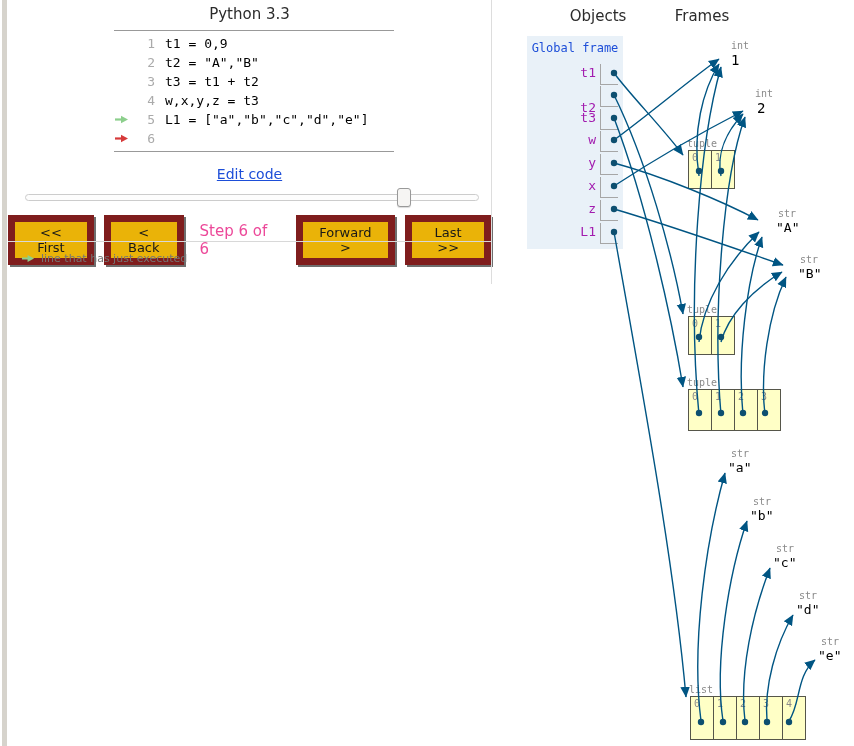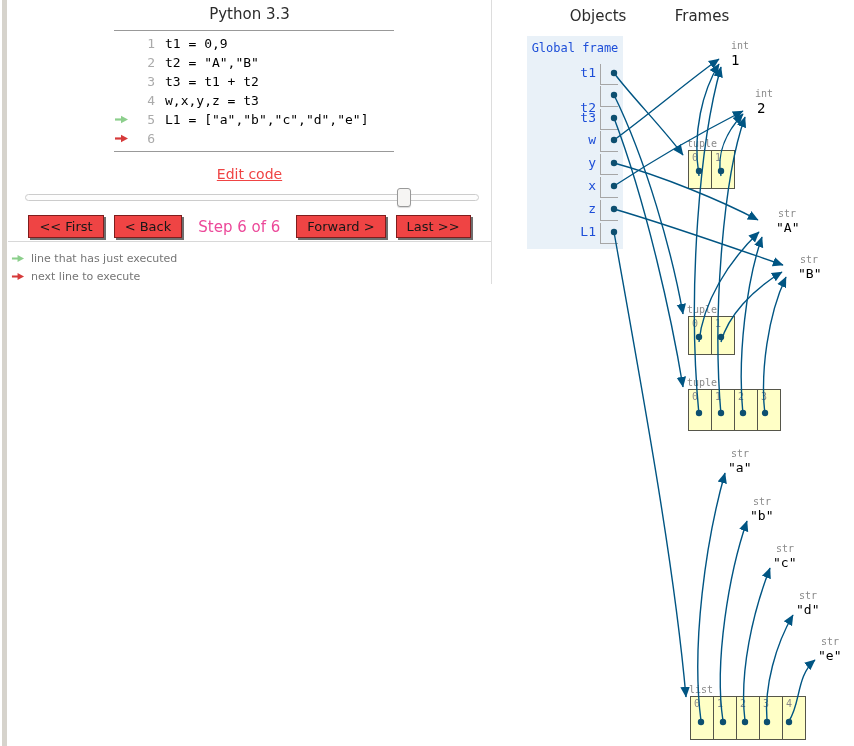--- a/index.html
+++ b/index.html
@@ -11,44 +11,44 @@
   #pane-divider{position:absolute;left:491px;top:0;height:284px;border-left:1px solid #ddd;}
   #py-title{position:absolute;left:0;top:5px;width:100%;text-align:center;
             font-size:15px;color:#2b2b2b;}
   #code-box{position:absolute;left:106px;top:30px;width:280px;
             border-top:1px solid #999;border-bottom:1px solid #999;padding:3px 0;}
   .code-line{display:flex;align-items:center;height:19px;}
   .code-marker{width:19px;display:flex;align-items:center;justify-content:flex-start;}
   .line-num{width:22px;text-align:right;color:#aaa;font-size:13px;}
   .code-text{margin-left:10px;font-size:13px;color:#000;white-space:pre;}
   #edit-code{position:absolute;left:0;top:164px;width:100%;text-align:center;}
-  #edit-code a{color:#ef4444;font-size:14px;text-decoration:underline;cursor:pointer;}
+  #edit-code a{color:#1d4ed8;font-size:14px;text-decoration:underline;cursor:pointer;}
   #slider-track{position:absolute;left:17px;top:194px;width:452px;height:5px;
                 border:1px solid #ccc;border-radius:4px;background:#fdfdfd;}
   #slider-handle{position:absolute;left:371px;top:-7px;width:12px;height:17px;
                  background:#f6f5f3;border:1px solid #999;border-radius:3px;
                  box-shadow:0 1px 1px rgba(0,0,0,.15);}
   #controls{position:absolute;left:0;top:215px;width:100%;display:flex;
             justify-content:center;align-items:center;gap:10px;}
   .nav-btn{font-family:"DejaVu Sans", sans-serif;font-size:13px;color:#181818;
-           background:#ef4444;border:1px solid #7f1d1d;
+           background:#eab308;border:7px solid #7f1d1d;
            box-shadow:2px 2px 0 #6e6e6e;padding:3px 10px;cursor:pointer;}
   #step-label{font-size:15px;color:#ec4899;margin:0 6px;}
   #controls-bottom-line{position:absolute;left:0;top:241px;width:483px;border-top:1px solid #d8d8d8;}
-  #legend{position:absolute;left:3px;top:249px;}
+  #legend{position:absolute;left:13px;top:249px;}
   .legend-row{display:flex;align-items:center;height:18px;gap:6px;}
   .legend-label{font-size:11px;color:#757575;}
   #frames-header{position:absolute;left:558px;top:7px;width:80px;text-align:center;
                  font-size:15px;color:#2b2b2b;}
   #objects-header{position:absolute;left:662px;top:7px;width:80px;text-align:center;
                   font-size:15px;color:#2b2b2b;}
   #global-frame{position:absolute;left:527px;top:36px;width:96px;height:213px;background:#e9f1f8;}
   #global-frame-label{position:absolute;top:5px;width:100%;text-align:center;
                       font-size:12px;color:#1d4ed8;}
-  .frame-var-name{position:absolute;font-size:13px;color:#1d4ed8;height:16px;line-height:16px;
+  .frame-var-name{position:absolute;font-size:13px;color:#a21caf;height:16px;line-height:16px;
                   text-align:right;width:40px;}
   .frame-var-bracket{position:absolute;width:17px;height:20px;
                      border-left:1px solid #a6a6a6;border-bottom:1px solid #a6a6a6;}
   .obj-type-label{position:absolute;font-size:10px;color:#8a8a8a;
                   font-family:"DejaVu Sans Mono", monospace;}
   .obj-value{position:absolute;font-size:13px;color:#000;
              font-family:"DejaVu Sans Mono", monospace;}
   .obj-value.int{font-size:14px;}
   .seq-box{position:absolute;display:flex;background:#ffffc6;border:1px solid #56564a;}
   .seq-cell{width:22px;border-right:1px solid #56564a;position:relative;}
@@ -120,27 +120,20 @@
       <button class="nav-btn">Last &gt;&gt;</button>
     </div>
     <div id="controls-bottom-line"></div>
     <div id="legend">
         <div class="legend-row">
           <svg width="14" height="9" viewBox="0 0 15 9">
             <path d="M1 4.5 H8" stroke="#8ccf8c" stroke-width="2.2"></path>
             <path d="M7 0.8 L14 4.5 L7 8.2 Z" fill="#8ccf8c"></path>
           </svg>
           <span class="legend-label">line that has just executed</span>
-        </div>
-        <div class="legend-row">
-          <svg width="14" height="9" viewBox="0 0 15 9">
-            <path d="M1 4.5 H8" stroke="#d63a3a" stroke-width="2.2"></path>
-            <path d="M7 0.8 L14 4.5 L7 8.2 Z" fill="#d63a3a"></path>
-          </svg>
-          <span class="legend-label">next line to execute</span>
         </div>
       </div>
   </div>
 
   <div id="pane-divider"></div>
 
   <div id="frames-header">Objects</div>
   <div id="objects-header">Frames</div>
 
   <div id="global-frame" class="mono">

